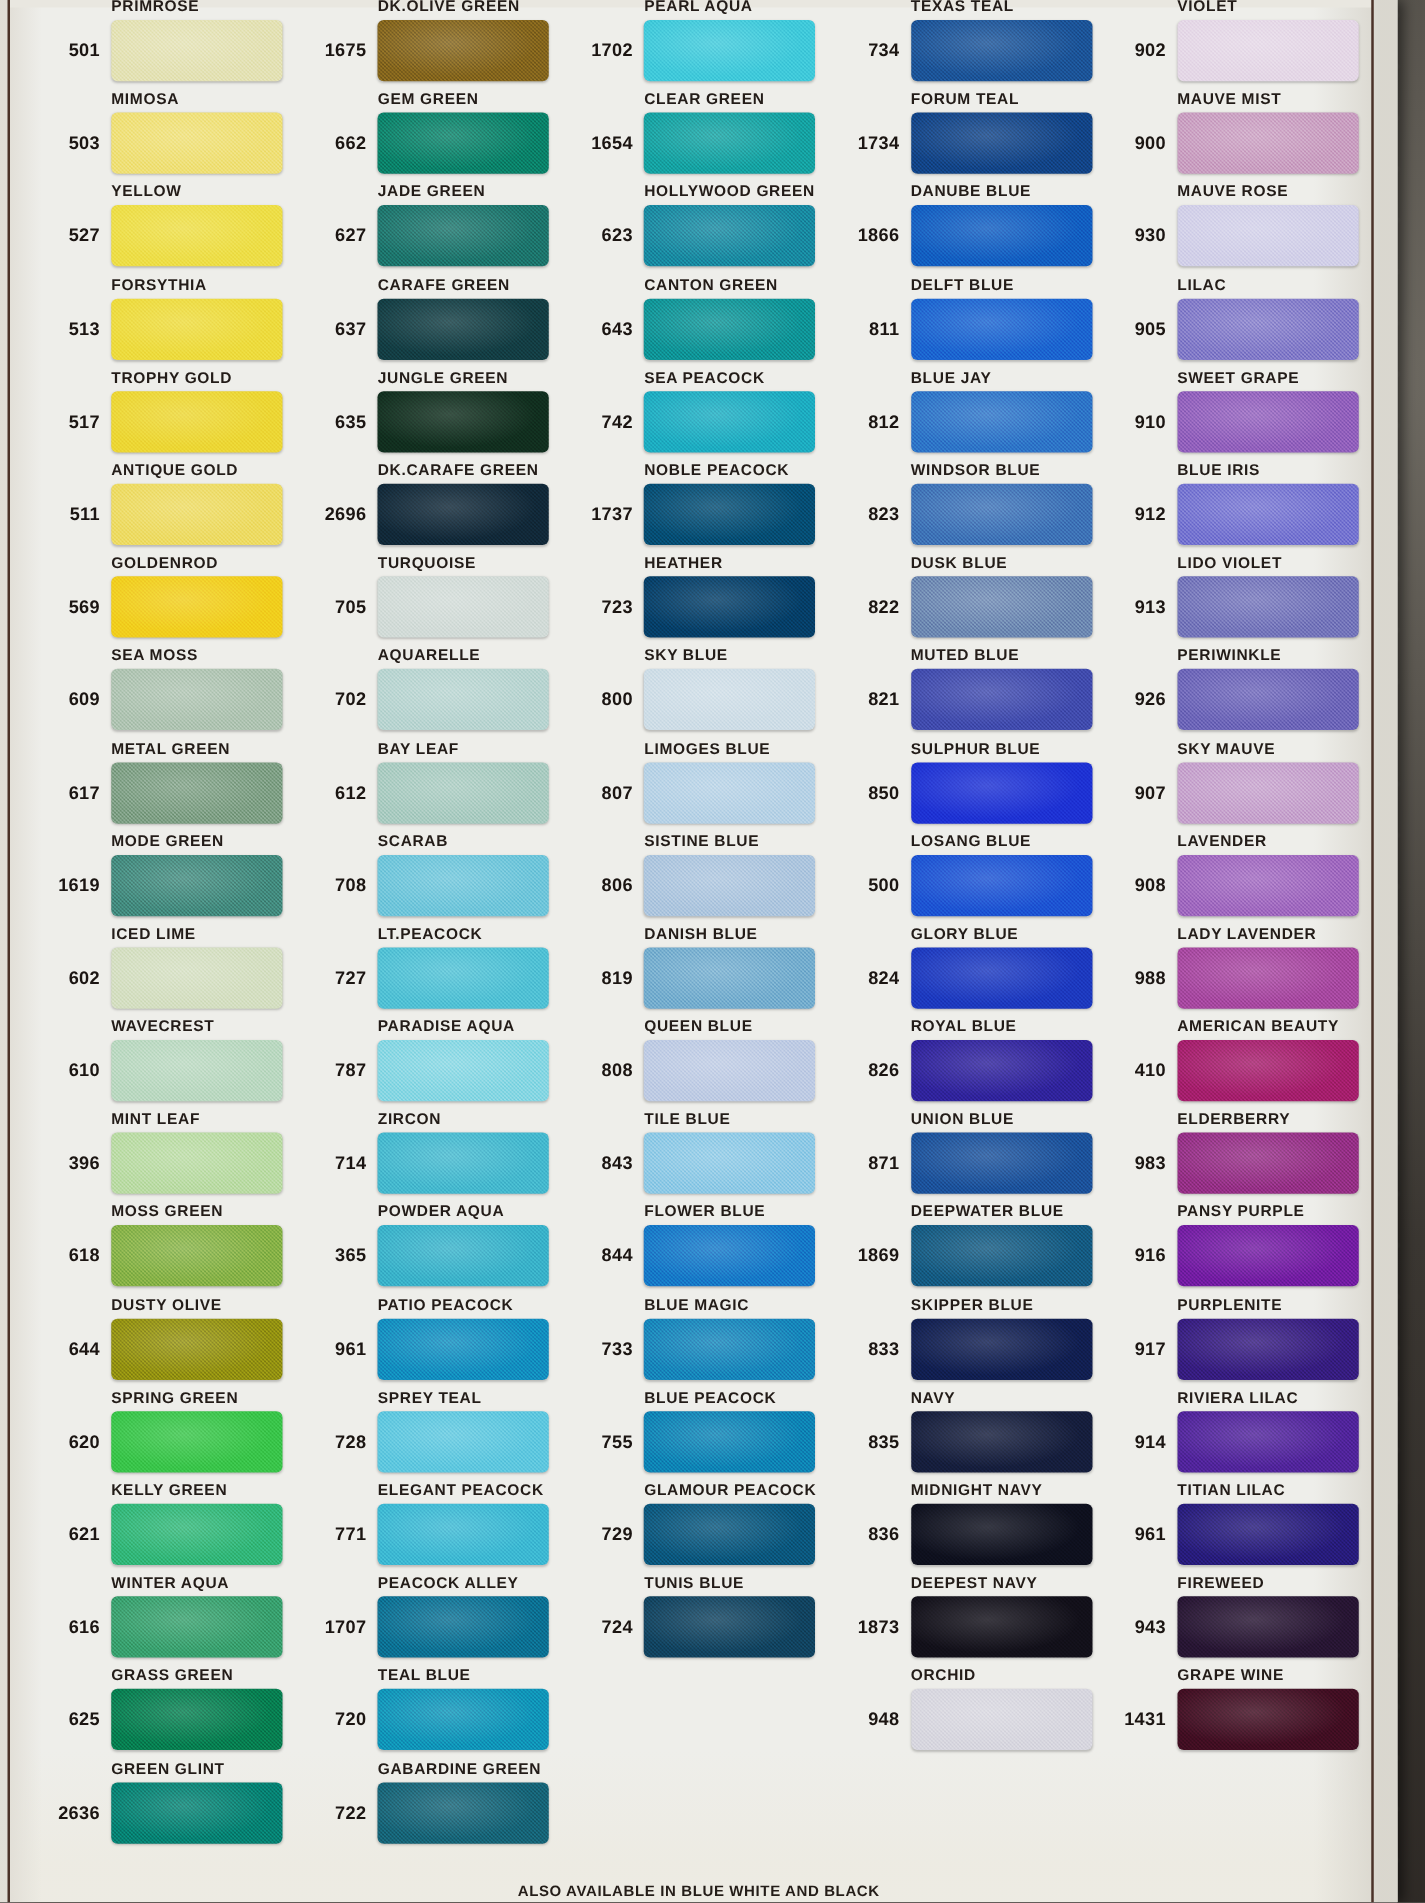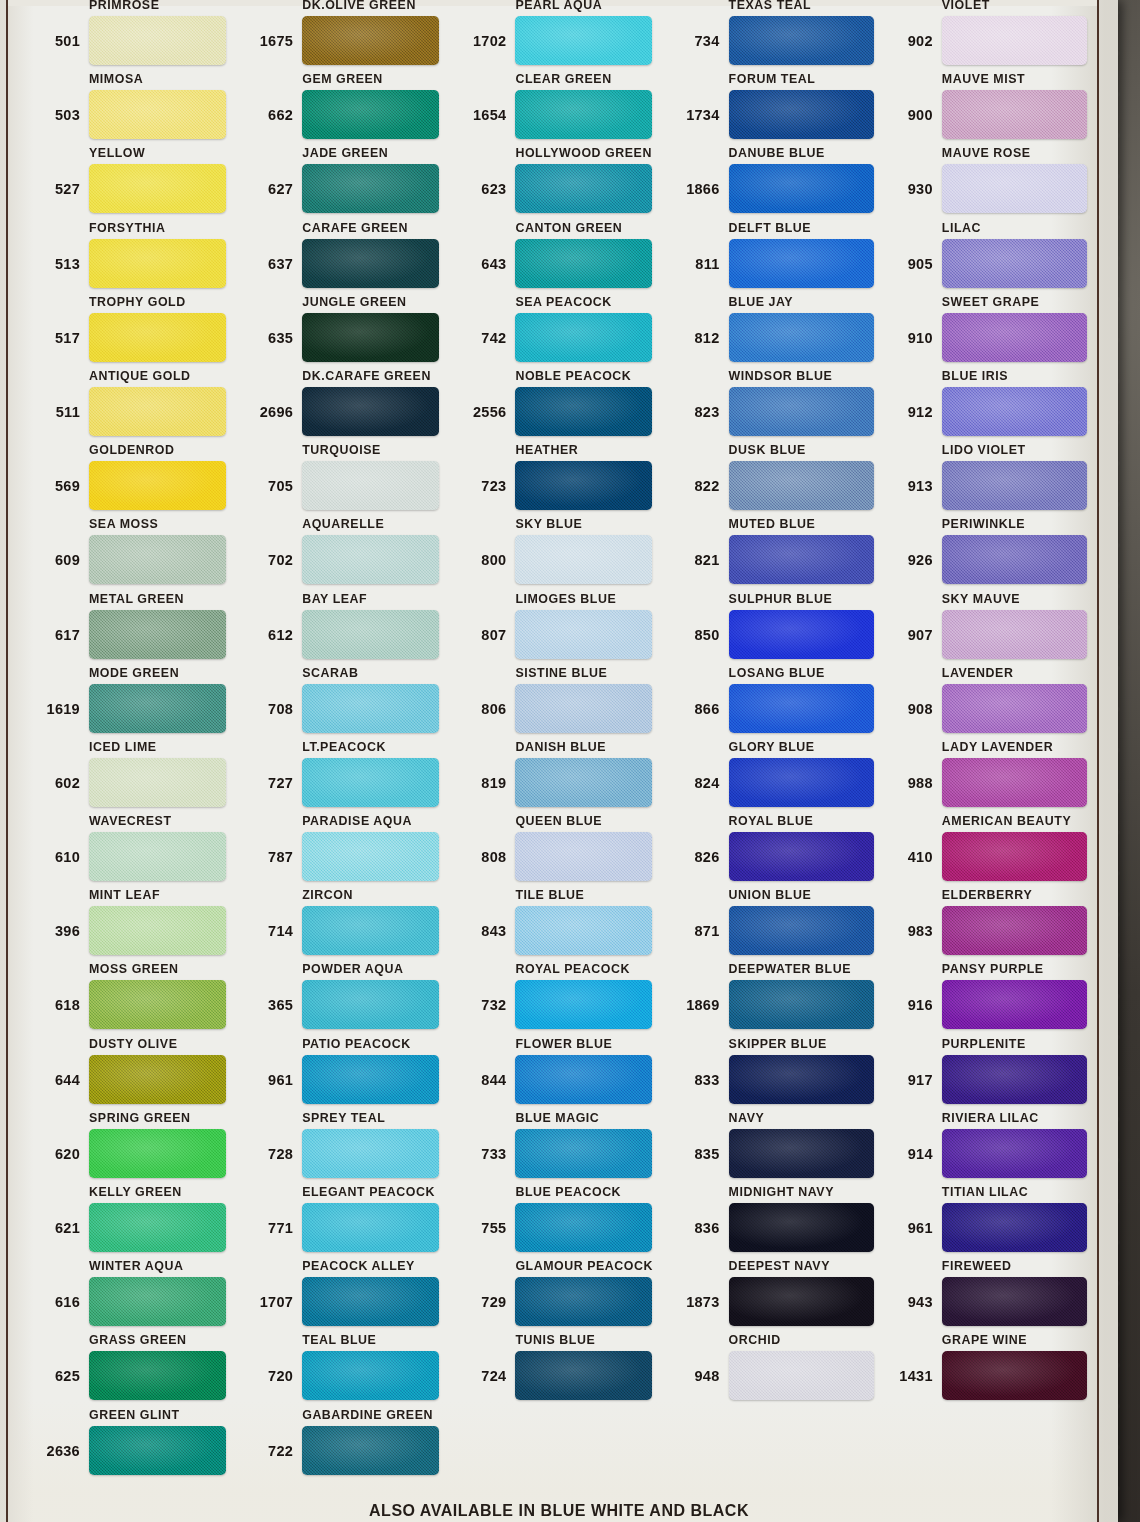--- a/index.html
+++ b/index.html
@@ -132,21 +132,21 @@
   }
 
   
   .col.wide .sw-chip { width: 145px; }
 
   #footer-note {
     position:absolute;
     left: 0; right: 0;
     bottom: 2px;
     text-align: center;
-    font-size: 16px;
+    font-size: 12px;
     font-weight: bold;
     letter-spacing: .5px;
     color: #241d18;
     white-space: nowrap;
   }
   #top-edge {
     position:absolute;
     left: 8px; top: 0; width: 1090px; height: 6px;
     background: #e9e7e0;
   }
@@ -388,21 +388,21 @@
             <div class="sw-code">643</div>
             <div class="sw-chip" style="background: rgb(14, 141, 144);"></div>
           </div>
           <div class="swatch-cell">
             <div class="sw-name">SEA PEACOCK</div>
             <div class="sw-code">742</div>
             <div class="sw-chip" style="background: rgb(27, 167, 189);"></div>
           </div>
           <div class="swatch-cell">
             <div class="sw-name">NOBLE PEACOCK</div>
-            <div class="sw-code">2556</div>
+            <div class="sw-code">1737</div>
             <div class="sw-chip" style="background: rgb(5, 73, 109);"></div>
           </div>
           <div class="swatch-cell">
             <div class="sw-name">HEATHER</div>
             <div class="sw-code">723</div>
             <div class="sw-chip" style="background: rgb(5, 59, 98);"></div>
           </div>
           <div class="swatch-cell">
             <div class="sw-name">SKY BLUE</div>
             <div class="sw-code">800</div>
@@ -427,25 +427,20 @@
             <div class="sw-name">QUEEN BLUE</div>
             <div class="sw-code">808</div>
             <div class="sw-chip" style="background: rgb(186, 200, 226);"></div>
           </div>
           <div class="swatch-cell">
             <div class="sw-name">TILE BLUE</div>
             <div class="sw-code">843</div>
             <div class="sw-chip" style="background: rgb(135, 198, 228);"></div>
           </div>
           <div class="swatch-cell">
-            <div class="sw-name">ROYAL PEACOCK</div>
-            <div class="sw-code">732</div>
-            <div class="sw-chip" style="background: rgb(19, 155, 218);"></div>
-          </div>
-          <div class="swatch-cell">
             <div class="sw-name">FLOWER BLUE</div>
             <div class="sw-code">844</div>
             <div class="sw-chip" style="background: rgb(20, 114, 196);"></div>
           </div>
           <div class="swatch-cell">
             <div class="sw-name">BLUE MAGIC</div>
             <div class="sw-code">733</div>
             <div class="sw-chip" style="background: rgb(21, 126, 182);"></div>
           </div>
           <div class="swatch-cell">
@@ -505,21 +500,21 @@
             <div class="sw-code">821</div>
             <div class="sw-chip" style="background: rgb(61, 71, 168);"></div>
           </div>
           <div class="swatch-cell">
             <div class="sw-name">SULPHUR BLUE</div>
             <div class="sw-code">850</div>
             <div class="sw-chip" style="background: rgb(28, 47, 209);"></div>
           </div>
           <div class="swatch-cell">
             <div class="sw-name">LOSANG BLUE</div>
-            <div class="sw-code">866</div>
+            <div class="sw-code">500</div>
             <div class="sw-chip" style="background: rgb(27, 79, 208);"></div>
           </div>
           <div class="swatch-cell">
             <div class="sw-name">GLORY BLUE</div>
             <div class="sw-code">824</div>
             <div class="sw-chip" style="background: rgb(27, 54, 187);"></div>
           </div>
           <div class="swatch-cell">
             <div class="sw-name">ROYAL BLUE</div>
             <div class="sw-code">826</div>

